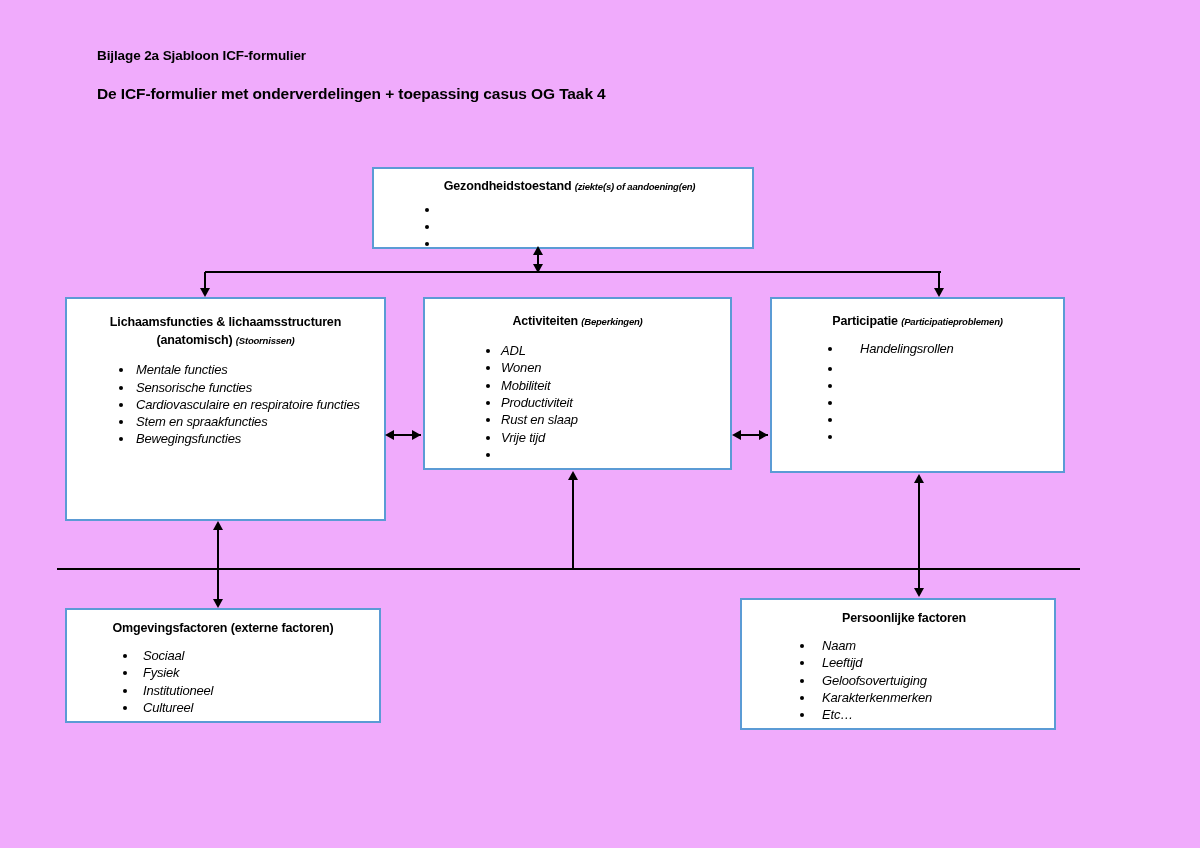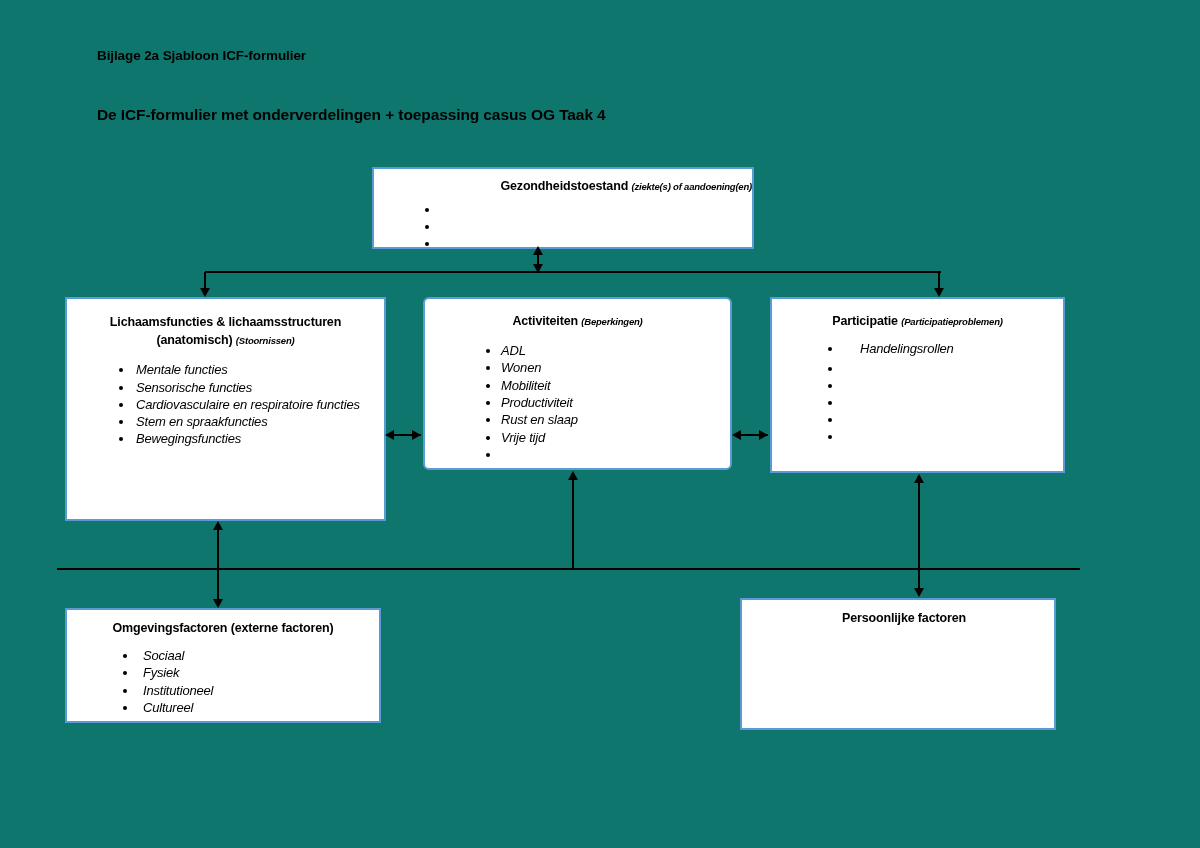--- a/index.html
+++ b/index.html
@@ -11,37 +11,37 @@
     width: 1200px;
     height: 848px;
     font-family: "Liberation Sans", sans-serif;
     color: #000000;
     overflow: hidden;
   }
   #page {
     position: relative;
     width: 1200px;
     height: 848px;
-    background: #0f766e;
+    background: #f0abfc;
   }
 
   
   .doc-label {
     position: absolute;
     left: 97px;
     top: 48px;
     font-size: 13.5px;
     font-weight: bold;
     letter-spacing: -0.1px;
     white-space: nowrap;
   }
   .doc-title {
     position: absolute;
     left: 97px;
-    top: 106px;
+    top: 85px;
     font-size: 15.5px;
     font-weight: bold;
     letter-spacing: -0.1px;
     white-space: nowrap;
   }
 
   
   .box {
     position: absolute;
     box-sizing: border-box;
@@ -90,35 +90,35 @@
     background: #000;
   }
   ul.items li.empty {
     height: 17px;
   }
 
   
   #box-health {
     left: 372px; top: 167px; width: 382px; height: 82px;
   }
-  #box-health .box-title { text-align: right; padding: 8px 0 0 13px; }
+  #box-health .box-title { text-align: center; padding: 8px 0 0 13px; }
   #box-health ul.items { margin-top: 6px; }
   #box-health ul.items li { padding-left: 45px; }
   #box-health ul.items li::before { left: 35px; }
 
   #box-body {
     left: 65px; top: 297px; width: 321px; height: 224px;
   }
   #box-body .box-title { padding: 14px 18px 0 18px; }
   #box-body ul.items { margin-top: 12px; }
   #box-body ul.items li { padding-left: 53px; }
   #box-body ul.items li::before { left: 36px; }
 
   #box-activities {
-    left: 423px; top: 297px; width: 309px; height: 173px; border-radius: 6px;
+    left: 423px; top: 297px; width: 309px; height: 173px;
   }
   #box-activities .box-title { padding: 13px 0 0 0; }
   #box-activities ul.items { margin-top: 12px; }
   #box-activities ul.items li { padding-left: 60px; }
   #box-activities ul.items li::before { left: 45px; }
 
   #box-participation {
     left: 770px; top: 297px; width: 295px; height: 176px;
   }
   #box-participation .box-title { padding: 13px 0 0 0; }
@@ -283,20 +283,27 @@
     <ul class="items">
       <li>Sociaal</li>
       <li>Fysiek</li>
       <li>Institutioneel</li>
       <li>Cultureel</li>
     </ul>
   </div>
 
   <div class="box" id="box-personal">
     <div class="box-title">Persoonlijke factoren</div>
+    <ul class="items">
+      <li>Naam</li>
+      <li>Leeftijd</li>
+      <li>Geloofsovertuiging</li>
+      <li>Karakterkenmerken</li>
+      <li>Etc…</li>
+    </ul>
   </div>
 
   <div class="hline" id="conn-top-bar"></div>
 
   <div class="vline" id="conn-health-v"></div>
   <div class="arrow-up" id="conn-health-arrow-up"></div>
   <div class="arrow-down" id="conn-health-arrow-down"></div>
 
   <div class="vline" id="conn-left-drop"></div>
   <div class="arrow-down" id="conn-left-drop-head"></div>

